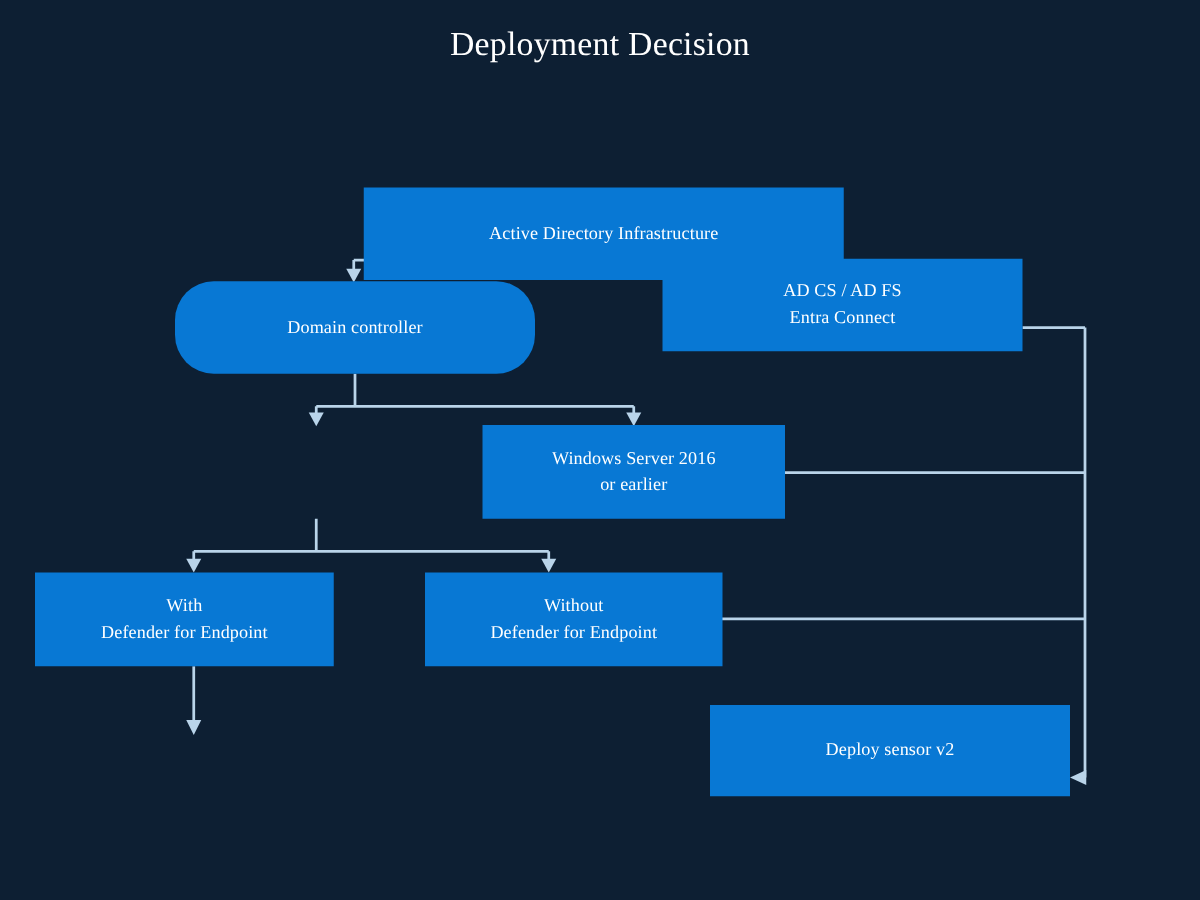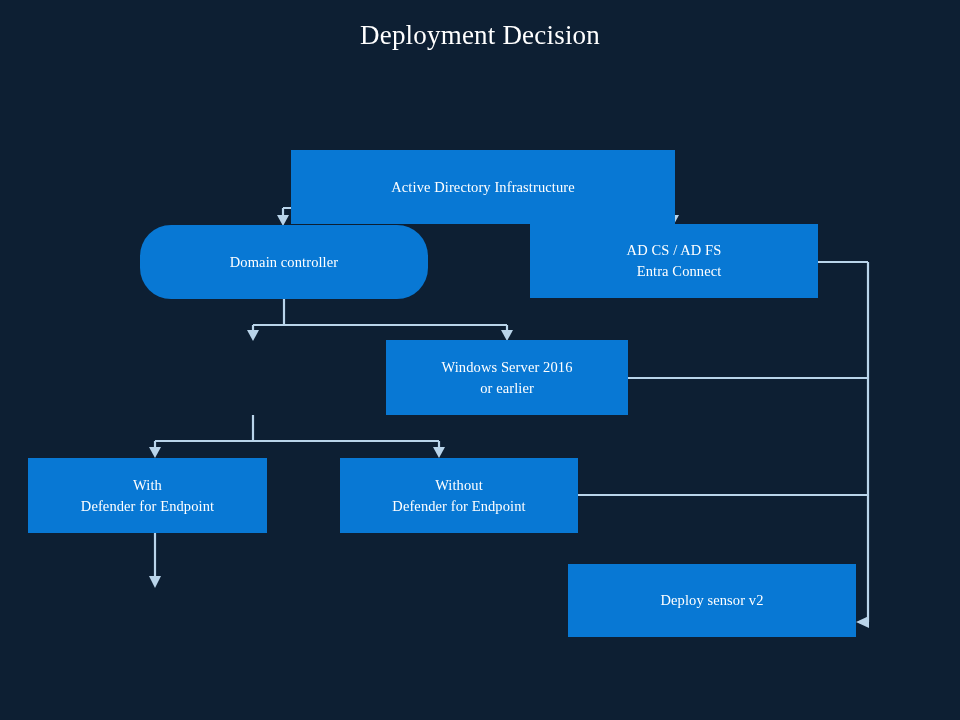--- a/index.html
+++ b/index.html
@@ -125,21 +125,21 @@
       <path d="M868,262 L868,622"></path>
       <path d="M868,622 L867,622"></path>
       <polygon class="arrowhead" points="869,616 869,628 856,622"></polygon>
     </g>
   </svg>
 
   <div class="node" style="left:291px; top:117px; width:384px; height:74px;margin-top:33px;">Active Directory Infrastructure</div>
 
   <div class="node" style="left:140px; top:225px; width:288px; height:74px;border-radius:31px;">Domain controller</div>
 
-  <div class="node" style="left:530px; top:224px; width:288px; height:74px;text-align:right;">AD CS / AD FS
+  <div class="node" style="left:530px; top:207px; width:288px; height:74px;">AD CS / AD FS
 Entra Connect</div>
 
 
   <div class="node" style="left:386px; top:340px; width:242px; height:75px;">Windows Server 2016
 or earlier</div>
 
   <div class="node" style="left:28px; top:458px; width:239px; height:75px;text-align:center;">With
 Defender for Endpoint</div>
 
   <div class="node" style="left:320px; top:458px; width:238px; height:75px;margin-left:20px;">Without

